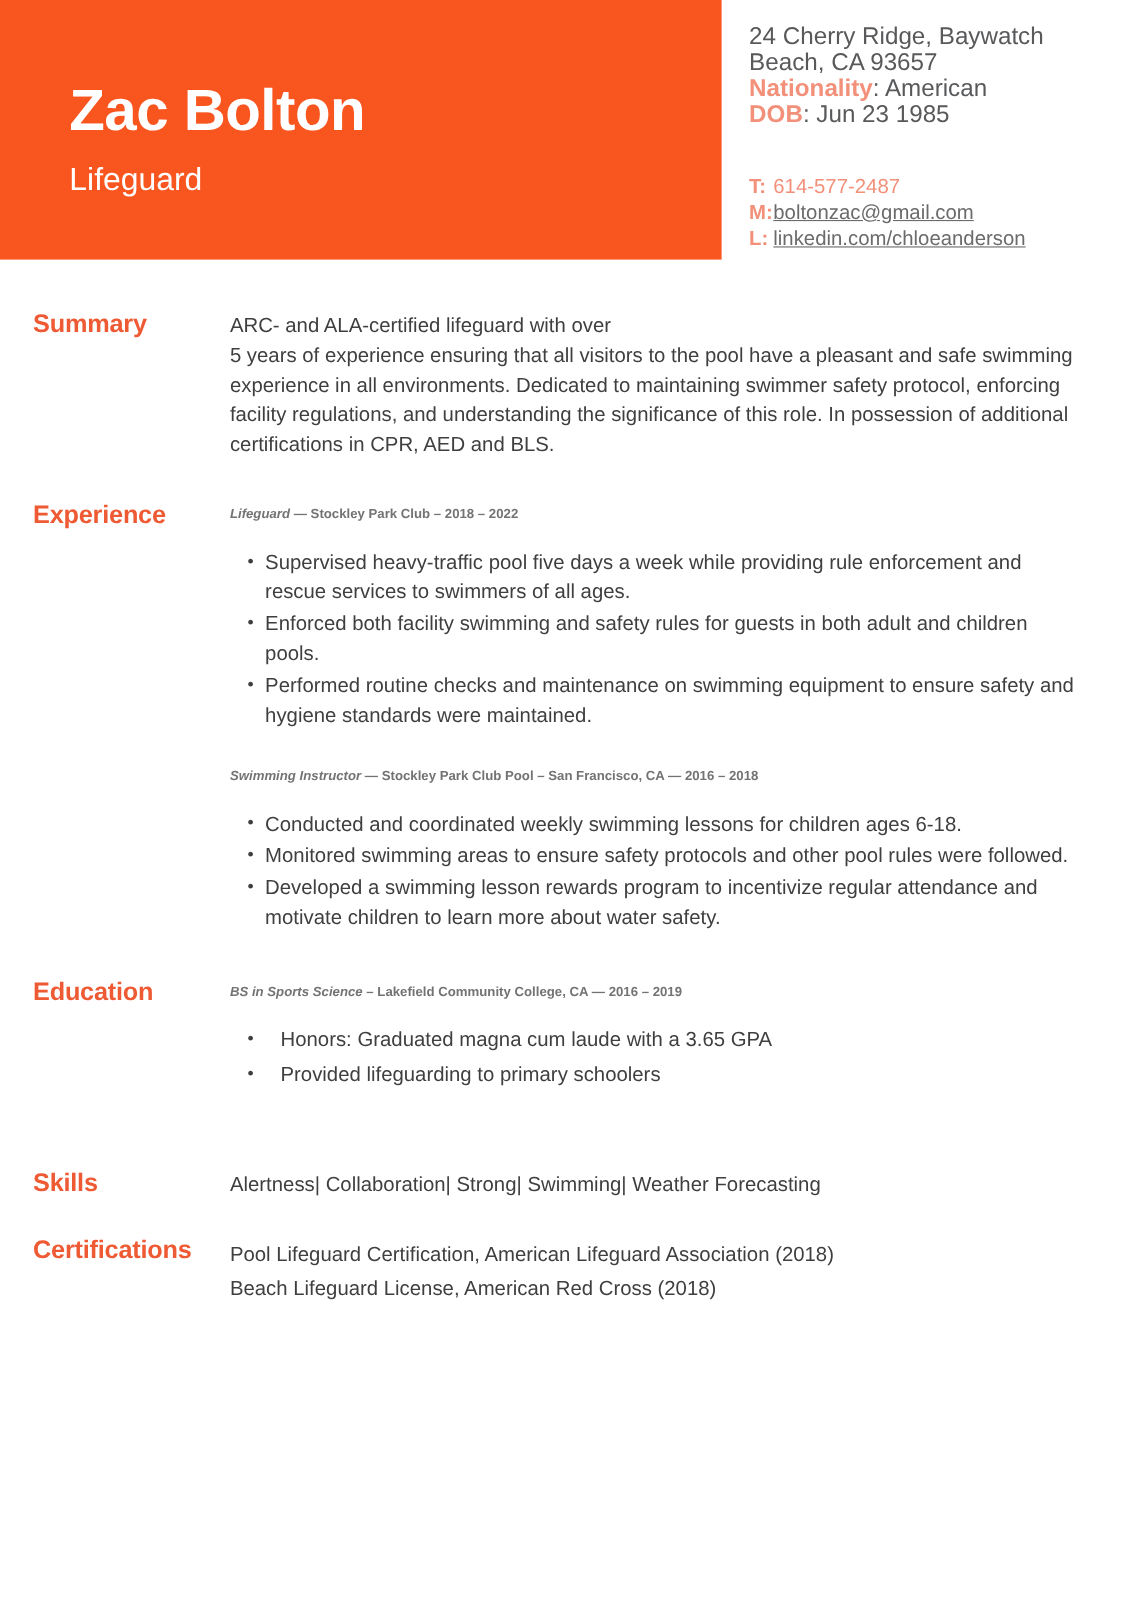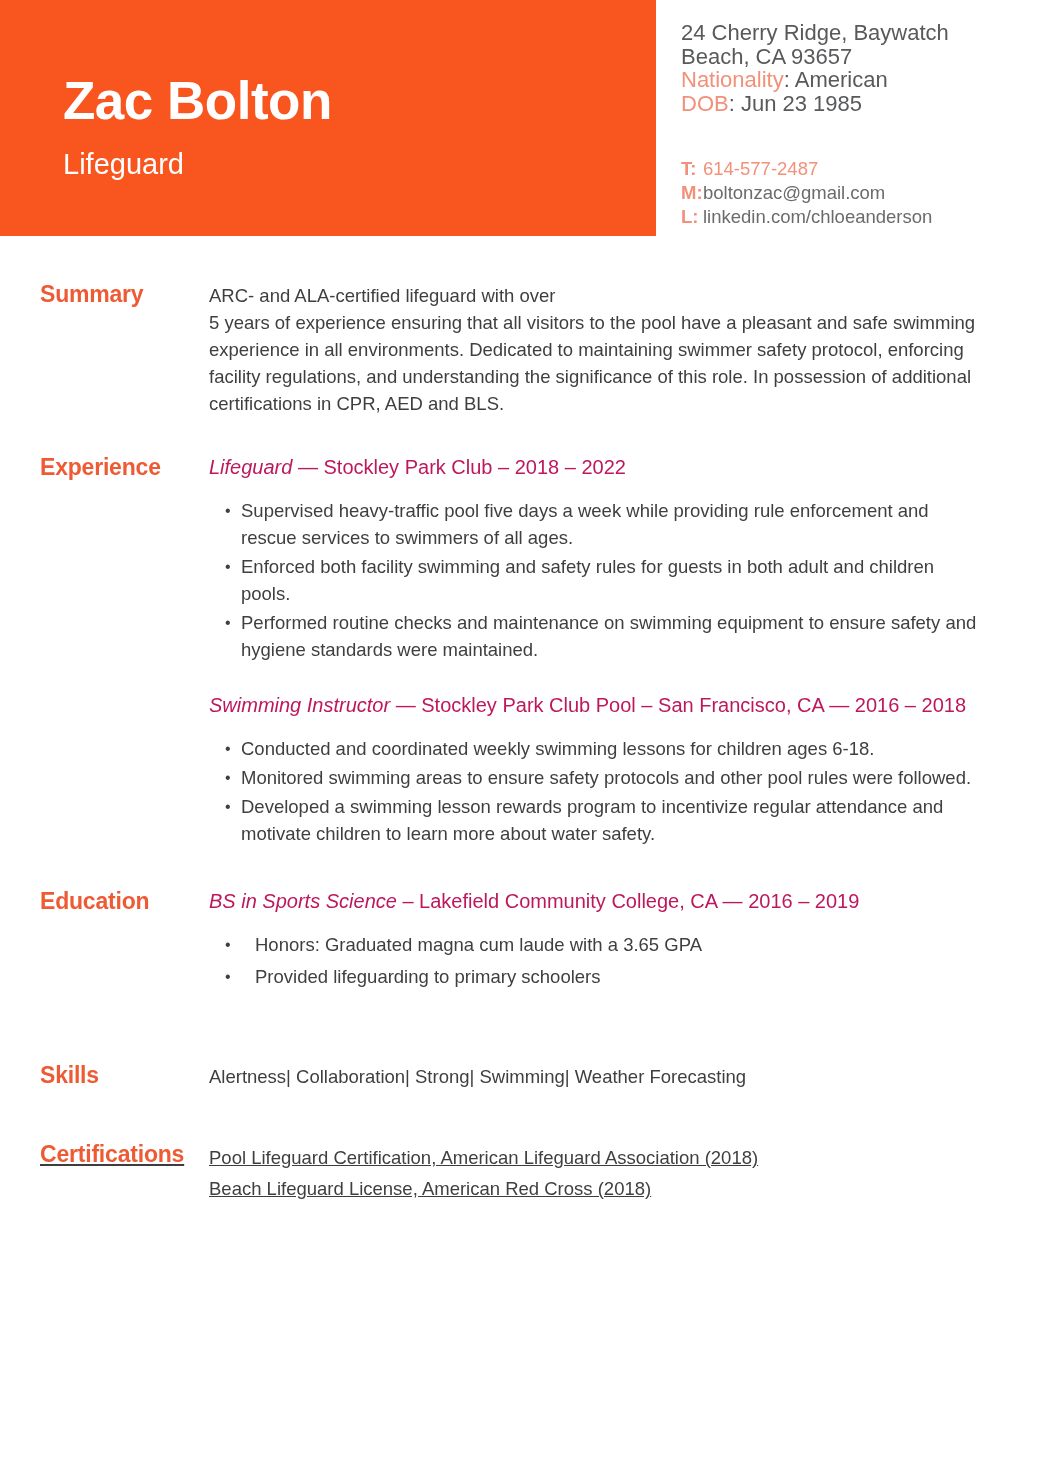--- a/index.html
+++ b/index.html
@@ -54,21 +54,21 @@
     left: 681px;
     top: 21px;
     width: 345px;
     font-size: 22px;
     line-height: 23.5px;
     color: #58595b;
   }
   .contact .addr-line { display: block; }
   .kv-key {
     color: #F2907A;
-    font-weight: normal;
+    font-weight: bold;
     text-align: right;
   }
   .contact-links {
     position: absolute;
     left: 681px;
     top: 157px;
     width: 345px;
     font-size: 18.5px;
     line-height: 24px;
     color: #58595b;
@@ -79,31 +79,32 @@
   }
   .contact-row .lbl {
     color: #F2907A;
     font-weight: bold;
     width: 22px;
     flex: 0 0 22px;
   }
   .contact-row .val-phone { color: #F2907A; }
   .contact-row .val-link {
     color: #6b6b6b;
+    text-decoration: underline;
   }
 
   
   .section {
     position: relative;
     display: flex;
     align-items: flex-start;
   }
   .sec-label {
     flex: 0 0 209px;
-    padding-left: 40px;
+    padding-left: 30px;
     box-sizing: border-box;
     font-size: 23px;
     font-weight: bold;
     color: #EE5A33;
     line-height: 1.1;
     letter-spacing: -0.2px;
   }
   .sec-content {
     flex: 1 1 auto;
     padding-right: 60px;
@@ -112,23 +113,23 @@
   #summary-section { margin-top: 46px; }
   .summary-text {
     font-size: 18.5px;
     line-height: 27px;
     color: #3f3f3f;
   }
   .summary-text p { margin: 0; }
 
   #experience-section { margin-top: 38px; }
   .entry-title {
-    font-size: 20px;
-    font-weight: normal;
-    color: #be185d;
+    font-size: 12px;
+    font-weight: bold;
+    color: #737373;
     line-height: 25px;
     margin: 0;
   }
   .entry-title .em { font-style: italic; }
   .bullets {
     list-style: none;
     margin: 17px 0 0 0;
     padding: 0;
   }
   .bullets li {
@@ -154,21 +155,21 @@
   .bullets.wide li::before { left: 16px; }
   .bullets.wide li { margin-bottom: 5px; }
 
   #skills-section { margin-top: 68px; }
   .skills-line {
     font-size: 18.5px;
     line-height: 27px;
     color: #3f3f3f;
   }
 
-  #certifications-section { margin-top: 52px; text-decoration: underline; }
+  #certifications-section { margin-top: 34px; }
   .cert-line {
     font-size: 18.5px;
     line-height: 31px;
     color: #3f3f3f;
   }
 </style>
 </head>
 <body>
 
 <div class="header">

